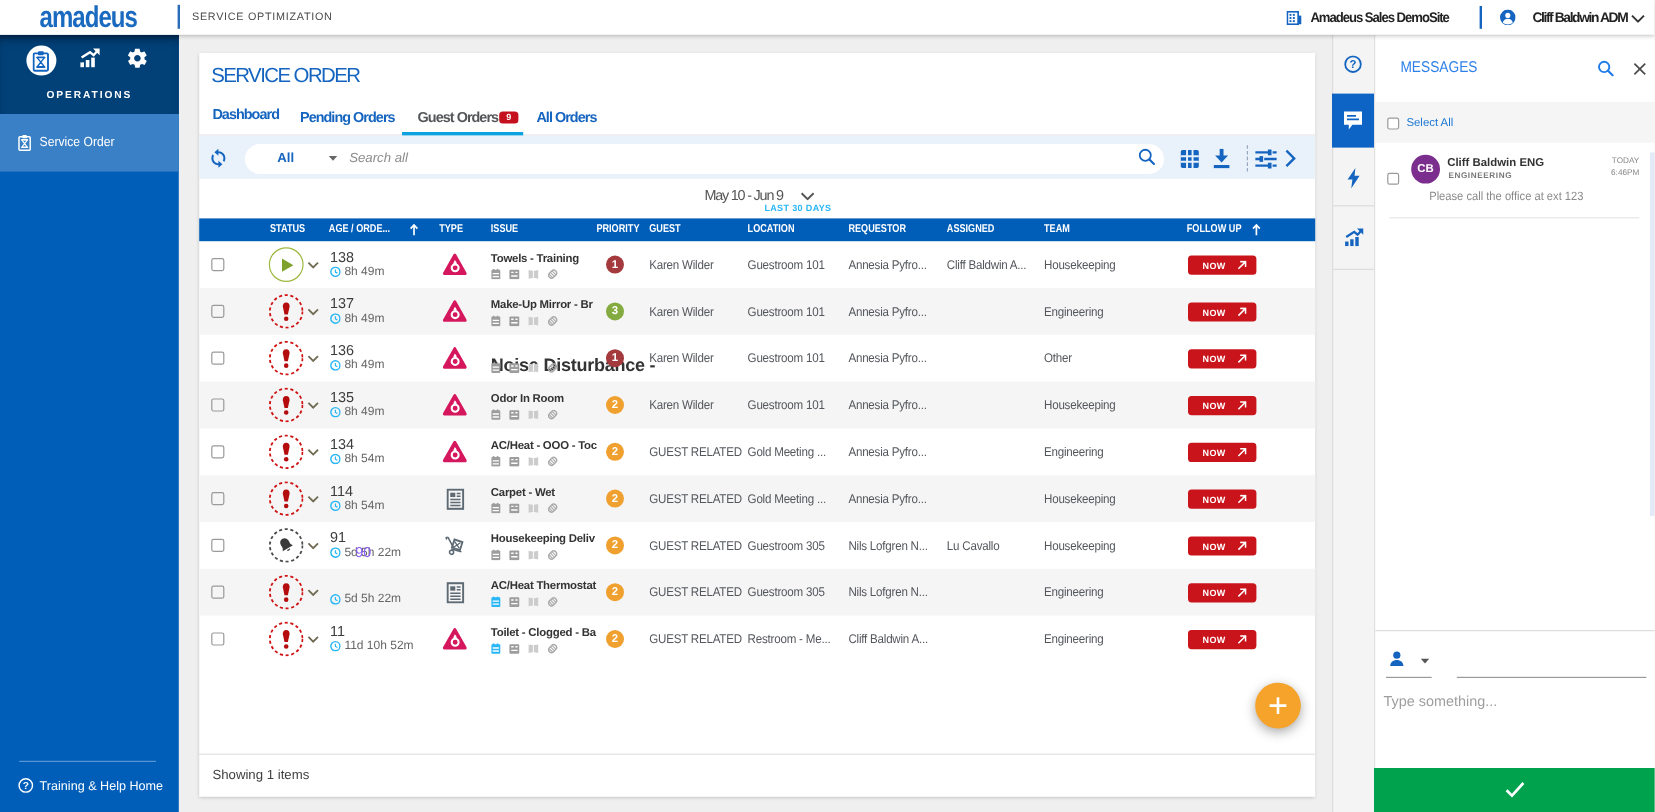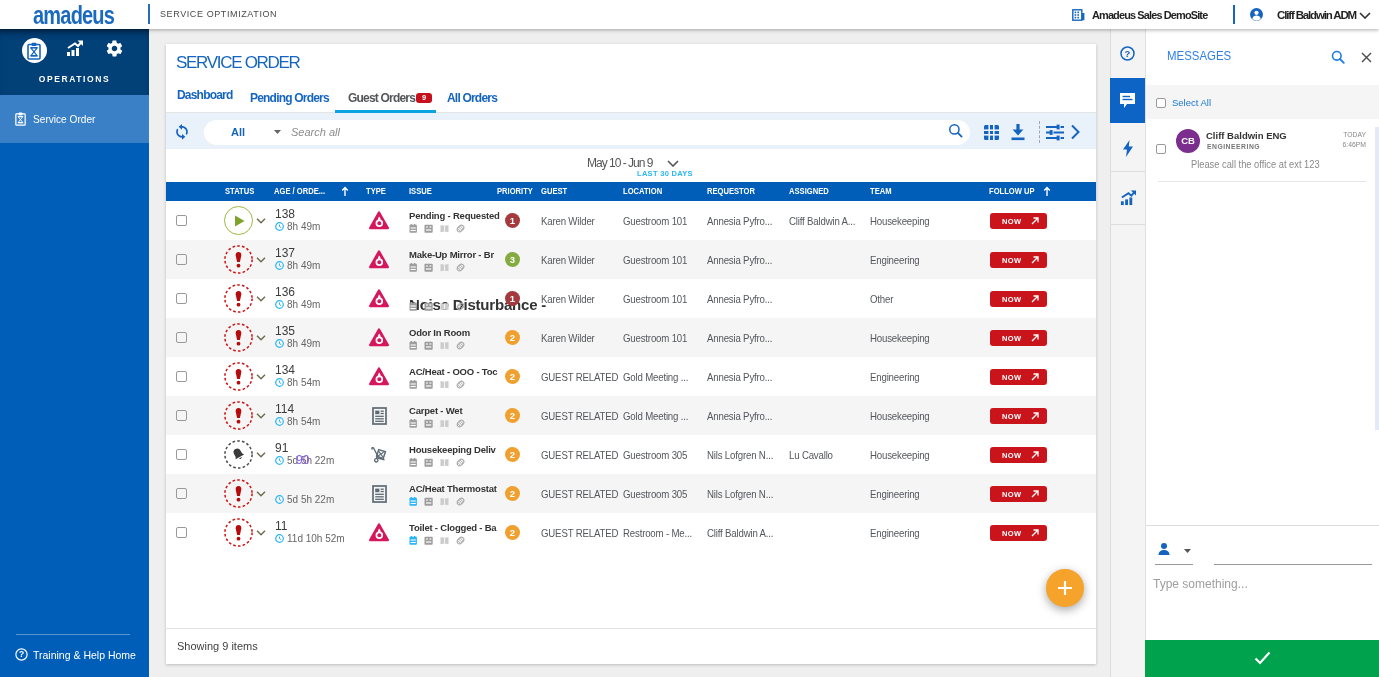--- a/index.html
+++ b/index.html
@@ -100,21 +100,21 @@
 <svg class="abs" style="left:275px;top:222px;" width="9" height="9" viewBox="0 0 9 9">
 <circle cx="4.5" cy="4.5" r="3.8" fill="none" stroke="#29b6f6" stroke-width="1.2"></circle>
 <path d="M4.5 2.5 L4.5 4.7 L6.2 5.6" fill="none" stroke="#29b6f6" stroke-width="1"></path>
 </svg>
 <div class="abs" style="left:287px;top:220.5px;font-size:10px;color:#666;">8h 49m</div>
 <svg class="abs" style="left:369px;top:211.0px;" width="20" height="19" viewBox="0 0 20 19">
 <path d="M10 1.5 L18.8 17 L1.2 17 Z" fill="#d5175e" stroke="#d5175e" stroke-width="2.4" stroke-linejoin="round"></path>
 <circle cx="10.3" cy="12.2" r="2.9" fill="none" stroke="#fff" stroke-width="1.7"></circle>
 <path d="M8.9 8.9 C8.7 7.3 9.9 6.9 9.9 5.6 C11.2 6.5 11.8 7.8 11.5 9.1 Z" fill="#fff"></path>
 </svg>
-<div class="abs" style="left:409px;top:210px;font-size:9.5px;font-weight:bold;letter-spacing:-0.2px;color:#333;white-space:nowrap;">Pending - Requested</div>
+<div class="abs" style="left:409px;top:210px;font-size:9.5px;font-weight:bold;letter-spacing:-0.2px;color:#333;white-space:nowrap;">Towels - Training</div>
 <svg class="abs" style="left:409px;top:224px;" width="60" height="9" viewBox="0 0 60 9">
 <rect x="0.5" y="0.8" width="7.4" height="8" rx="0.8" fill="#9d9d9d"></rect>
 <rect x="1.7" y="0" width="1.3" height="1.8" fill="#9d9d9d"></rect>
     <rect x="5" y="0" width="1.3" height="1.8" fill="#9d9d9d"></rect>
 <line x1="1.6" y1="4" x2="6.8" y2="4" stroke="#fff" stroke-width="1.1"></line>
 <line x1="1.6" y1="6.5" x2="6.8" y2="6.5" stroke="#fff" stroke-width="1.1"></line>
 <rect x="15.5" y="0.8" width="8.2" height="8" rx="0.8" fill="#9d9d9d"></rect>
 <line x1="17" y1="3" x2="19" y2="3" stroke="#fff" stroke-width="1.2"></line>
 <line x1="20.5" y1="3" x2="22.3" y2="3" stroke="#fff" stroke-width="1.2"></line>
 <line x1="17" y1="6" x2="22.3" y2="6" stroke="#fff" stroke-width="1.2"></line>
@@ -565,21 +565,21 @@
 <div class="abs" style="left:541px;top:526.5px;font-size:10.5px;letter-spacing:-0.2px;color:#54575c;white-space:nowrap;transform:scaleX(0.92);transform-origin:left center;">GUEST RELATED</div>
 <div class="abs" style="left:623px;top:526.5px;font-size:10.5px;letter-spacing:-0.2px;color:#54575c;white-space:nowrap;transform:scaleX(0.92);transform-origin:left center;">Restroom - Me...</div>
 <div class="abs" style="left:707px;top:526.5px;font-size:10.5px;letter-spacing:-0.2px;color:#54575c;white-space:nowrap;transform:scaleX(0.92);transform-origin:left center;">Cliff Baldwin A...</div>
 <div class="abs" style="left:870px;top:526.5px;font-size:10.5px;letter-spacing:-0.2px;color:#54575c;white-space:nowrap;transform:scaleX(0.92);transform-origin:left center;">Engineering</div>
 <div class="abs" style="left:990px;top:524.5px;width:57px;height:16px;background:#c9141b;border-radius:3px;"></div>
 <div class="abs" style="left:1002px;top:528.5px;font-size:7.5px;font-weight:bold;color:#fff;letter-spacing:.4px;">NOW</div>
 <svg class="abs" style="left:1031px;top:528.5px;" width="8" height="8" viewBox="0 0 8 8">
     <path d="M1 7 L7 1 M2.5 1 L7 1 L7 5.5" fill="none" stroke="#fff" stroke-width="1.3"></path>
   </svg>
 <div class="abs" style="left:166px;top:627.5px;width:930px;height:1px;background:#e2e2e2;"></div>
-<div class="abs" style="left:177px;top:640px;font-size:11px;color:#3f3f3f;">Showing 9 items</div>
+<div class="abs" style="left:177px;top:640px;font-size:11px;color:#3f3f3f;">Showing 1 items</div>
 <div class="abs" style="left:1046px;top:569px;width:37.5px;height:37.5px;border-radius:50%;background:#f5a32b;box-shadow:0 3px 10px rgba(0,0,0,.35);"></div>
 <svg class="abs" style="left:1056px;top:579px;" width="18" height="18" viewBox="0 0 18 18">
     <path d="M9 2 L9 16 M2 9 L16 9" stroke="#fff" stroke-width="2.2"></path>
   </svg>
 <div class="abs" style="left:0;top:29px;width:149px;height:648px;background:#005eb8;"></div>
 <div class="abs" style="left:0;top:29px;width:149px;height:66px;background:#024078;box-shadow:inset 0 7px 9px -5px rgba(0,0,15,.55);"></div>
 <div class="abs" style="left:21.5px;top:37.5px;width:25px;height:25px;background:#fff;border-radius:50%;"></div>
 <svg class="abs" style="left:27px;top:41.5px;" width="14" height="18" viewBox="0 0 14 18">
 <rect x="1" y="2.5" width="12" height="14.5" rx="1" fill="none" stroke="#1565c0" stroke-width="1.6"></rect>
 <rect x="4.6" y="0.7" width="4.8" height="3.4" rx="0.8" fill="#1565c0"></rect>

